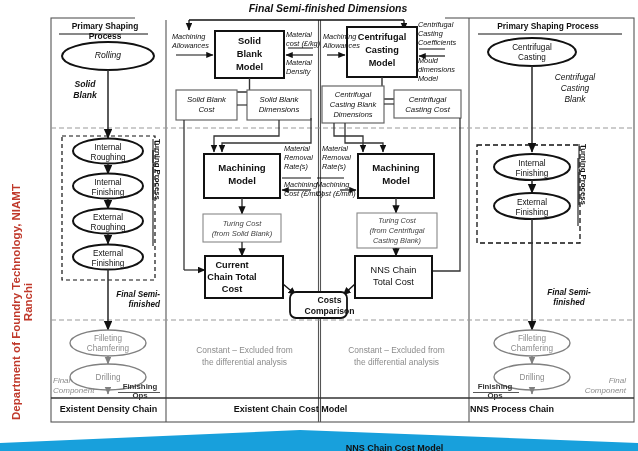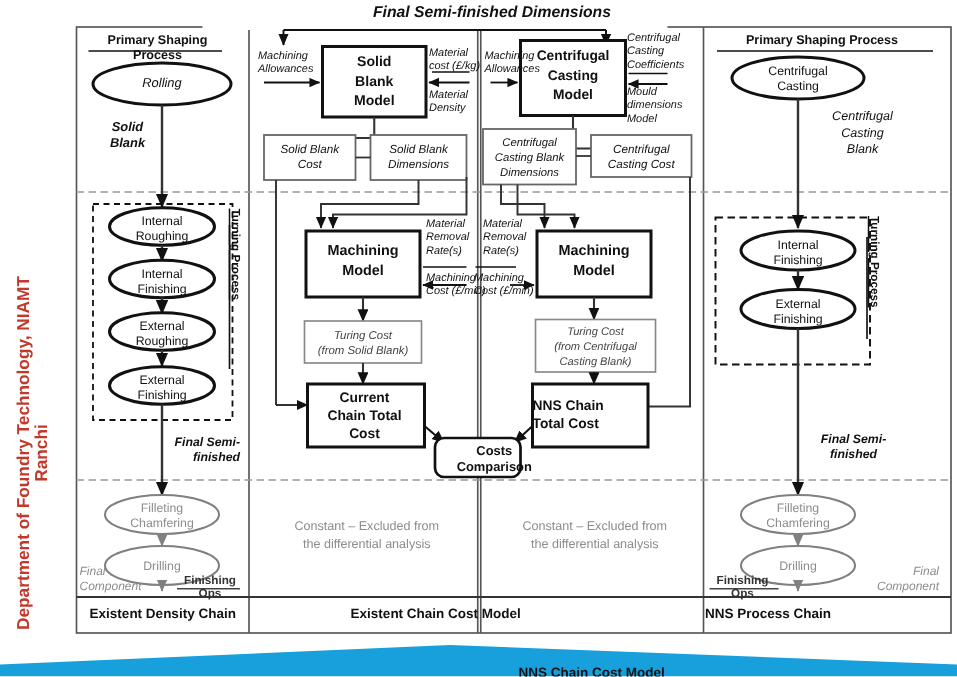--- a/index.html
+++ b/index.html
@@ -225,21 +225,21 @@
   <span>Rate(s)</span>
 </div>
 <div class="lbl" style="left:284px;top:180px;width:54px;text-align:left;font-size:7.3px;font-style:italic;color:#111;line-height:9px;">
   <span>Machining</span><br>
   <span>Cost (£/min)</span>
 </div>
 <div class="lbl" style="left:203px;top:219px;width:78px;text-align:center;font-size:7.6px;font-style:italic;color:#444;line-height:10px;">
   <span>Turing Cost</span><br>
   <span>(from Solid Blank)</span>
 </div>
-<div class="lbl" style="left:204px;top:259px;width:78px;text-align:center;font-size:9.2px;font-weight:700;color:#111;line-height:12px;">
+<div class="lbl" style="left:193px;top:259px;width:78px;text-align:center;font-size:9.2px;font-weight:700;color:#111;line-height:12px;">
   <span>Current</span><br>
   <span>Chain Total</span><br>
   <span>Cost</span>
 </div>
 <div class="lbl" style="left:172px;top:344px;width:145px;text-align:center;font-size:8.4px;color:#8C8C8C;line-height:12px;">
   <span>Constant – Excluded from</span><br>
   <span>the differential analysis</span>
 </div>
 
 <div class="lbl" style="left:347px;top:31px;width:70px;text-align:center;font-size:9.2px;font-weight:700;color:#111;line-height:13px;">
@@ -281,21 +281,21 @@
 </div>
 <div class="lbl" style="left:316px;top:180px;width:54px;text-align:left;font-size:7.3px;font-style:italic;color:#111;line-height:9px;">
   <span>Machining</span><br>
   <span>Cost (£/min)</span>
 </div>
 <div class="lbl" style="left:357px;top:216px;width:80px;text-align:center;font-size:7.4px;font-style:italic;color:#444;line-height:10px;">
   <span>Turing Cost</span><br>
   <span>(from Centrifugal</span><br>
   <span>Casting Blank)</span>
 </div>
-<div class="lbl" style="left:355px;top:264px;width:77px;text-align:left;font-size:9.2px;font-weight:700;color:#111;line-height:12px;">
+<div class="lbl" style="left:355px;top:264px;width:77px;text-align:center;font-size:9.2px;font-weight:400;color:#111;line-height:12px;">
   <span>NNS Chain</span><br>
   <span>Total Cost</span>
 </div>
 <div class="lbl" style="left:324px;top:344px;width:145px;text-align:center;font-size:8.4px;color:#8C8C8C;line-height:12px;">
   <span>Constant – Excluded from</span><br>
   <span>the differential analysis</span>
 </div>
 
 <div class="lbl" style="left:290px;top:295px;width:79px;text-align:center;font-size:8.6px;font-weight:700;color:#111;line-height:11px;">
   <span>Costs</span><br>

